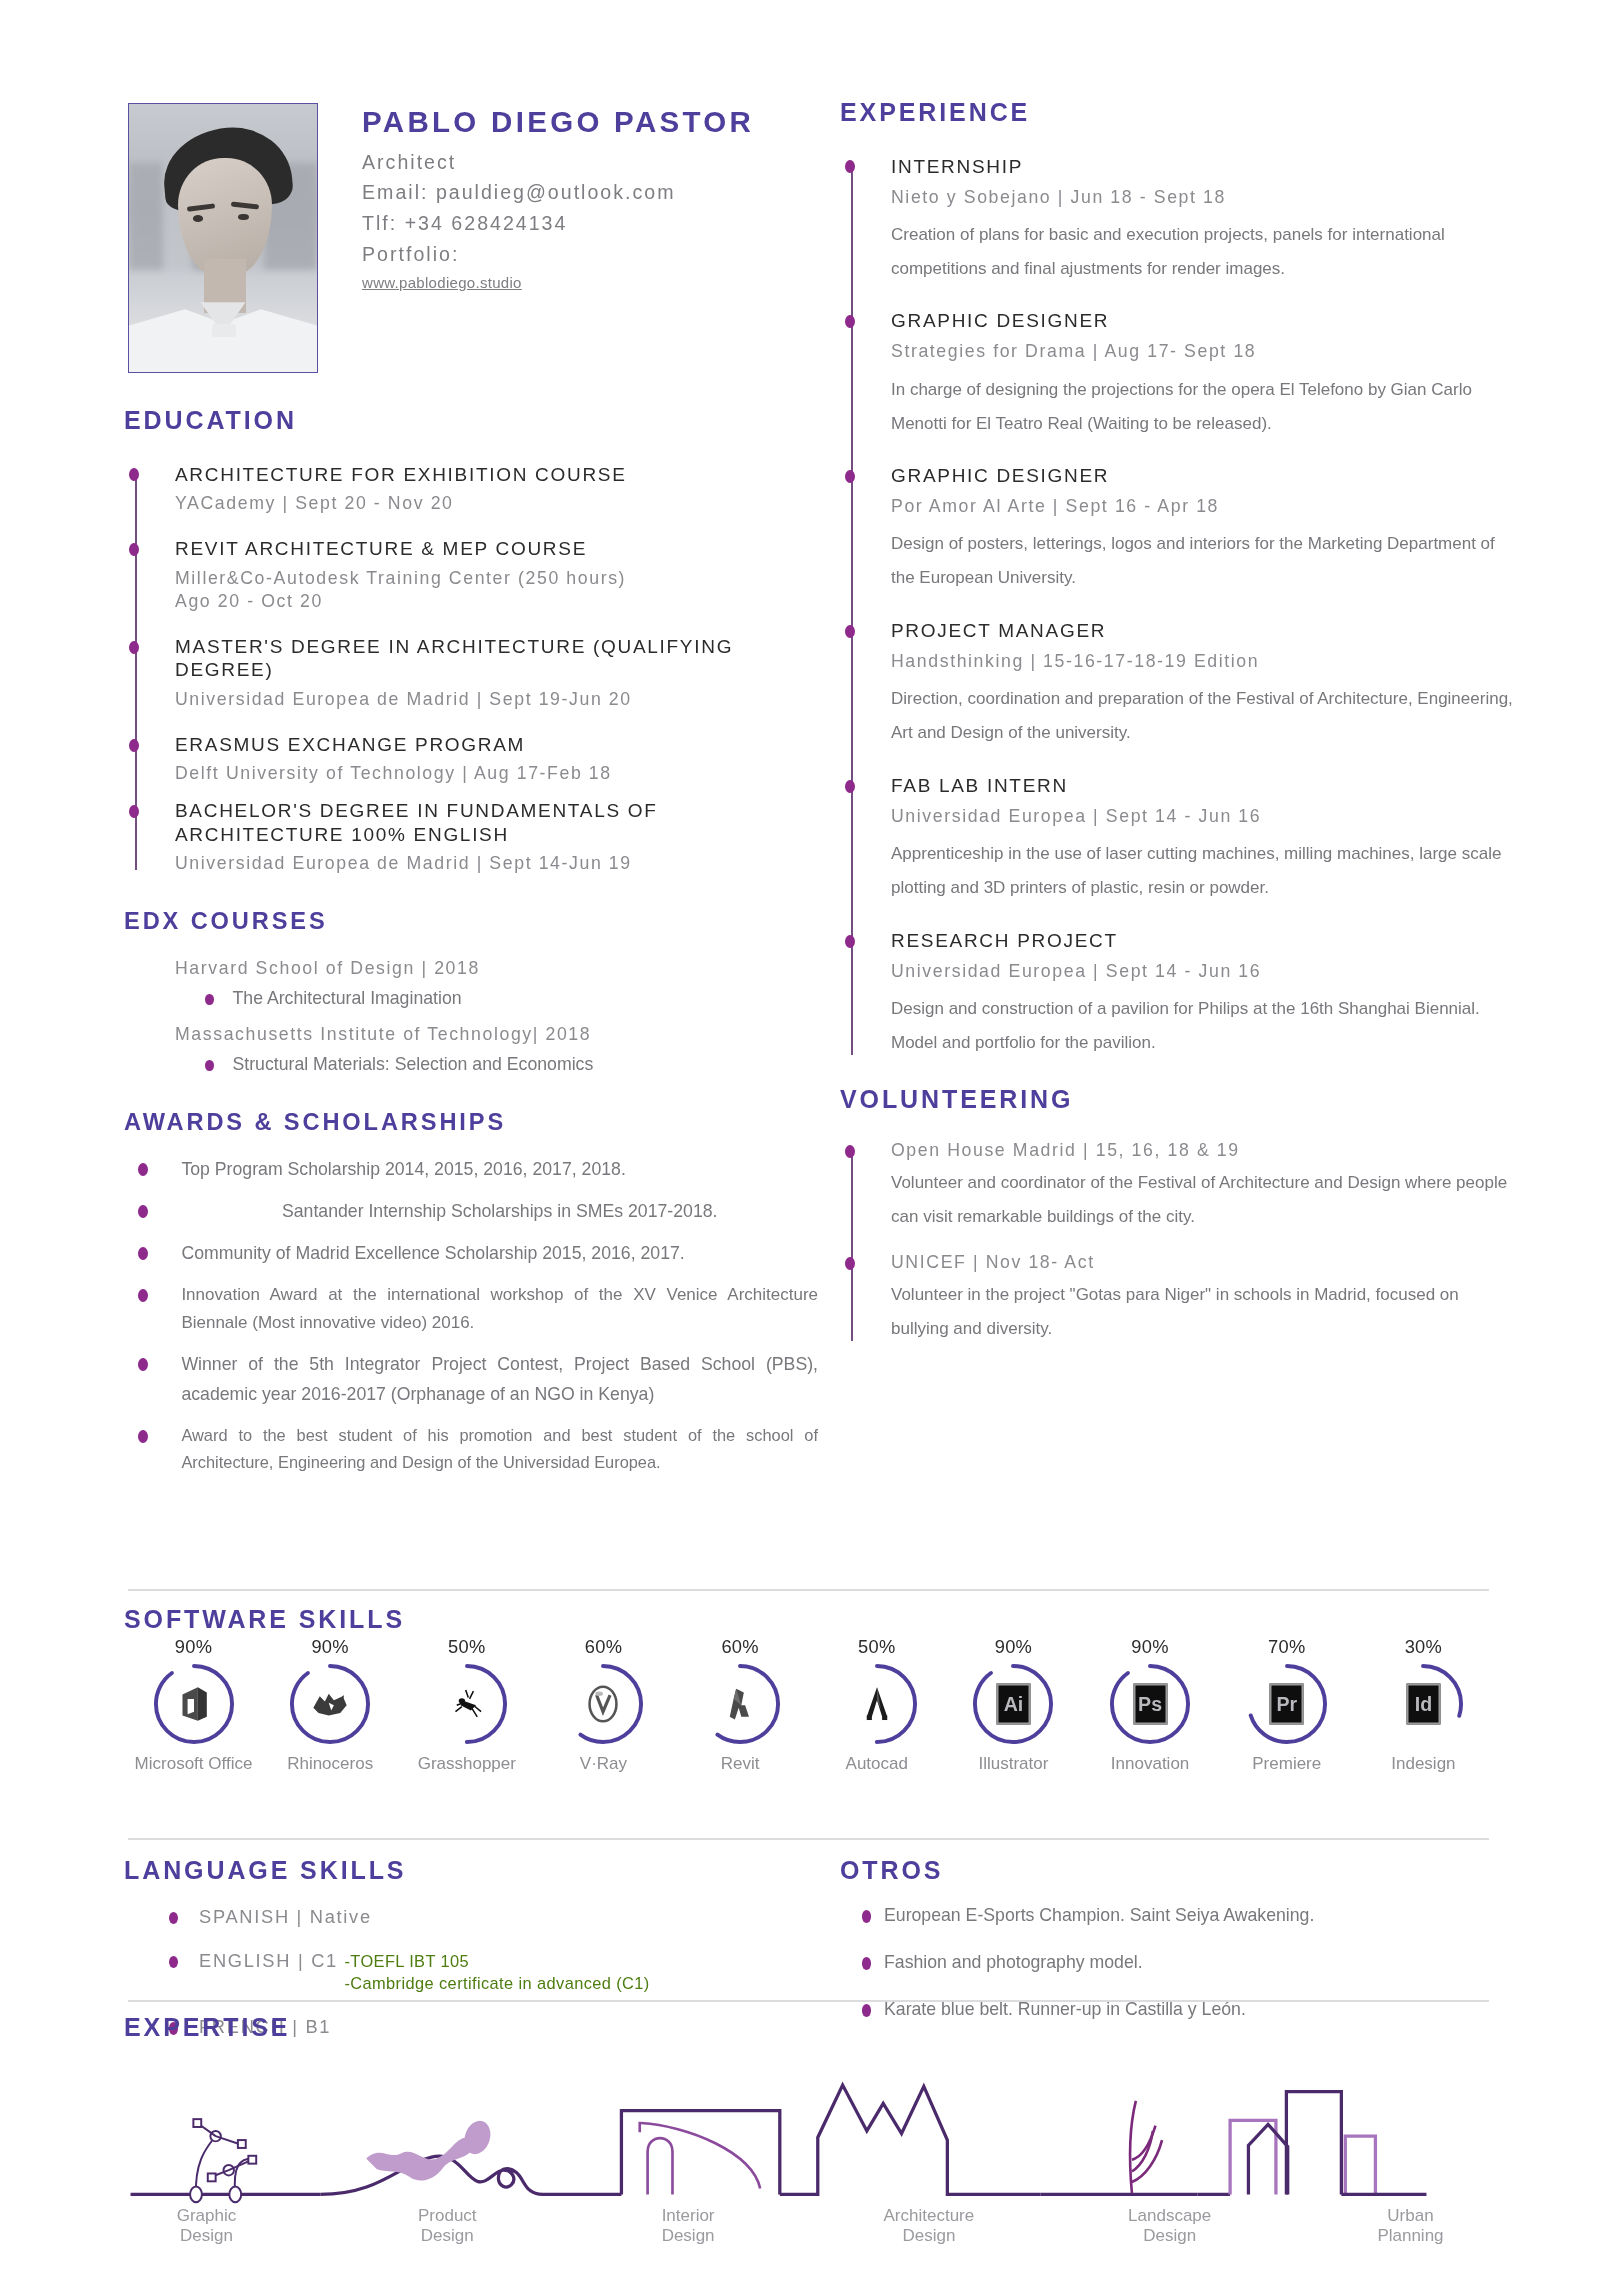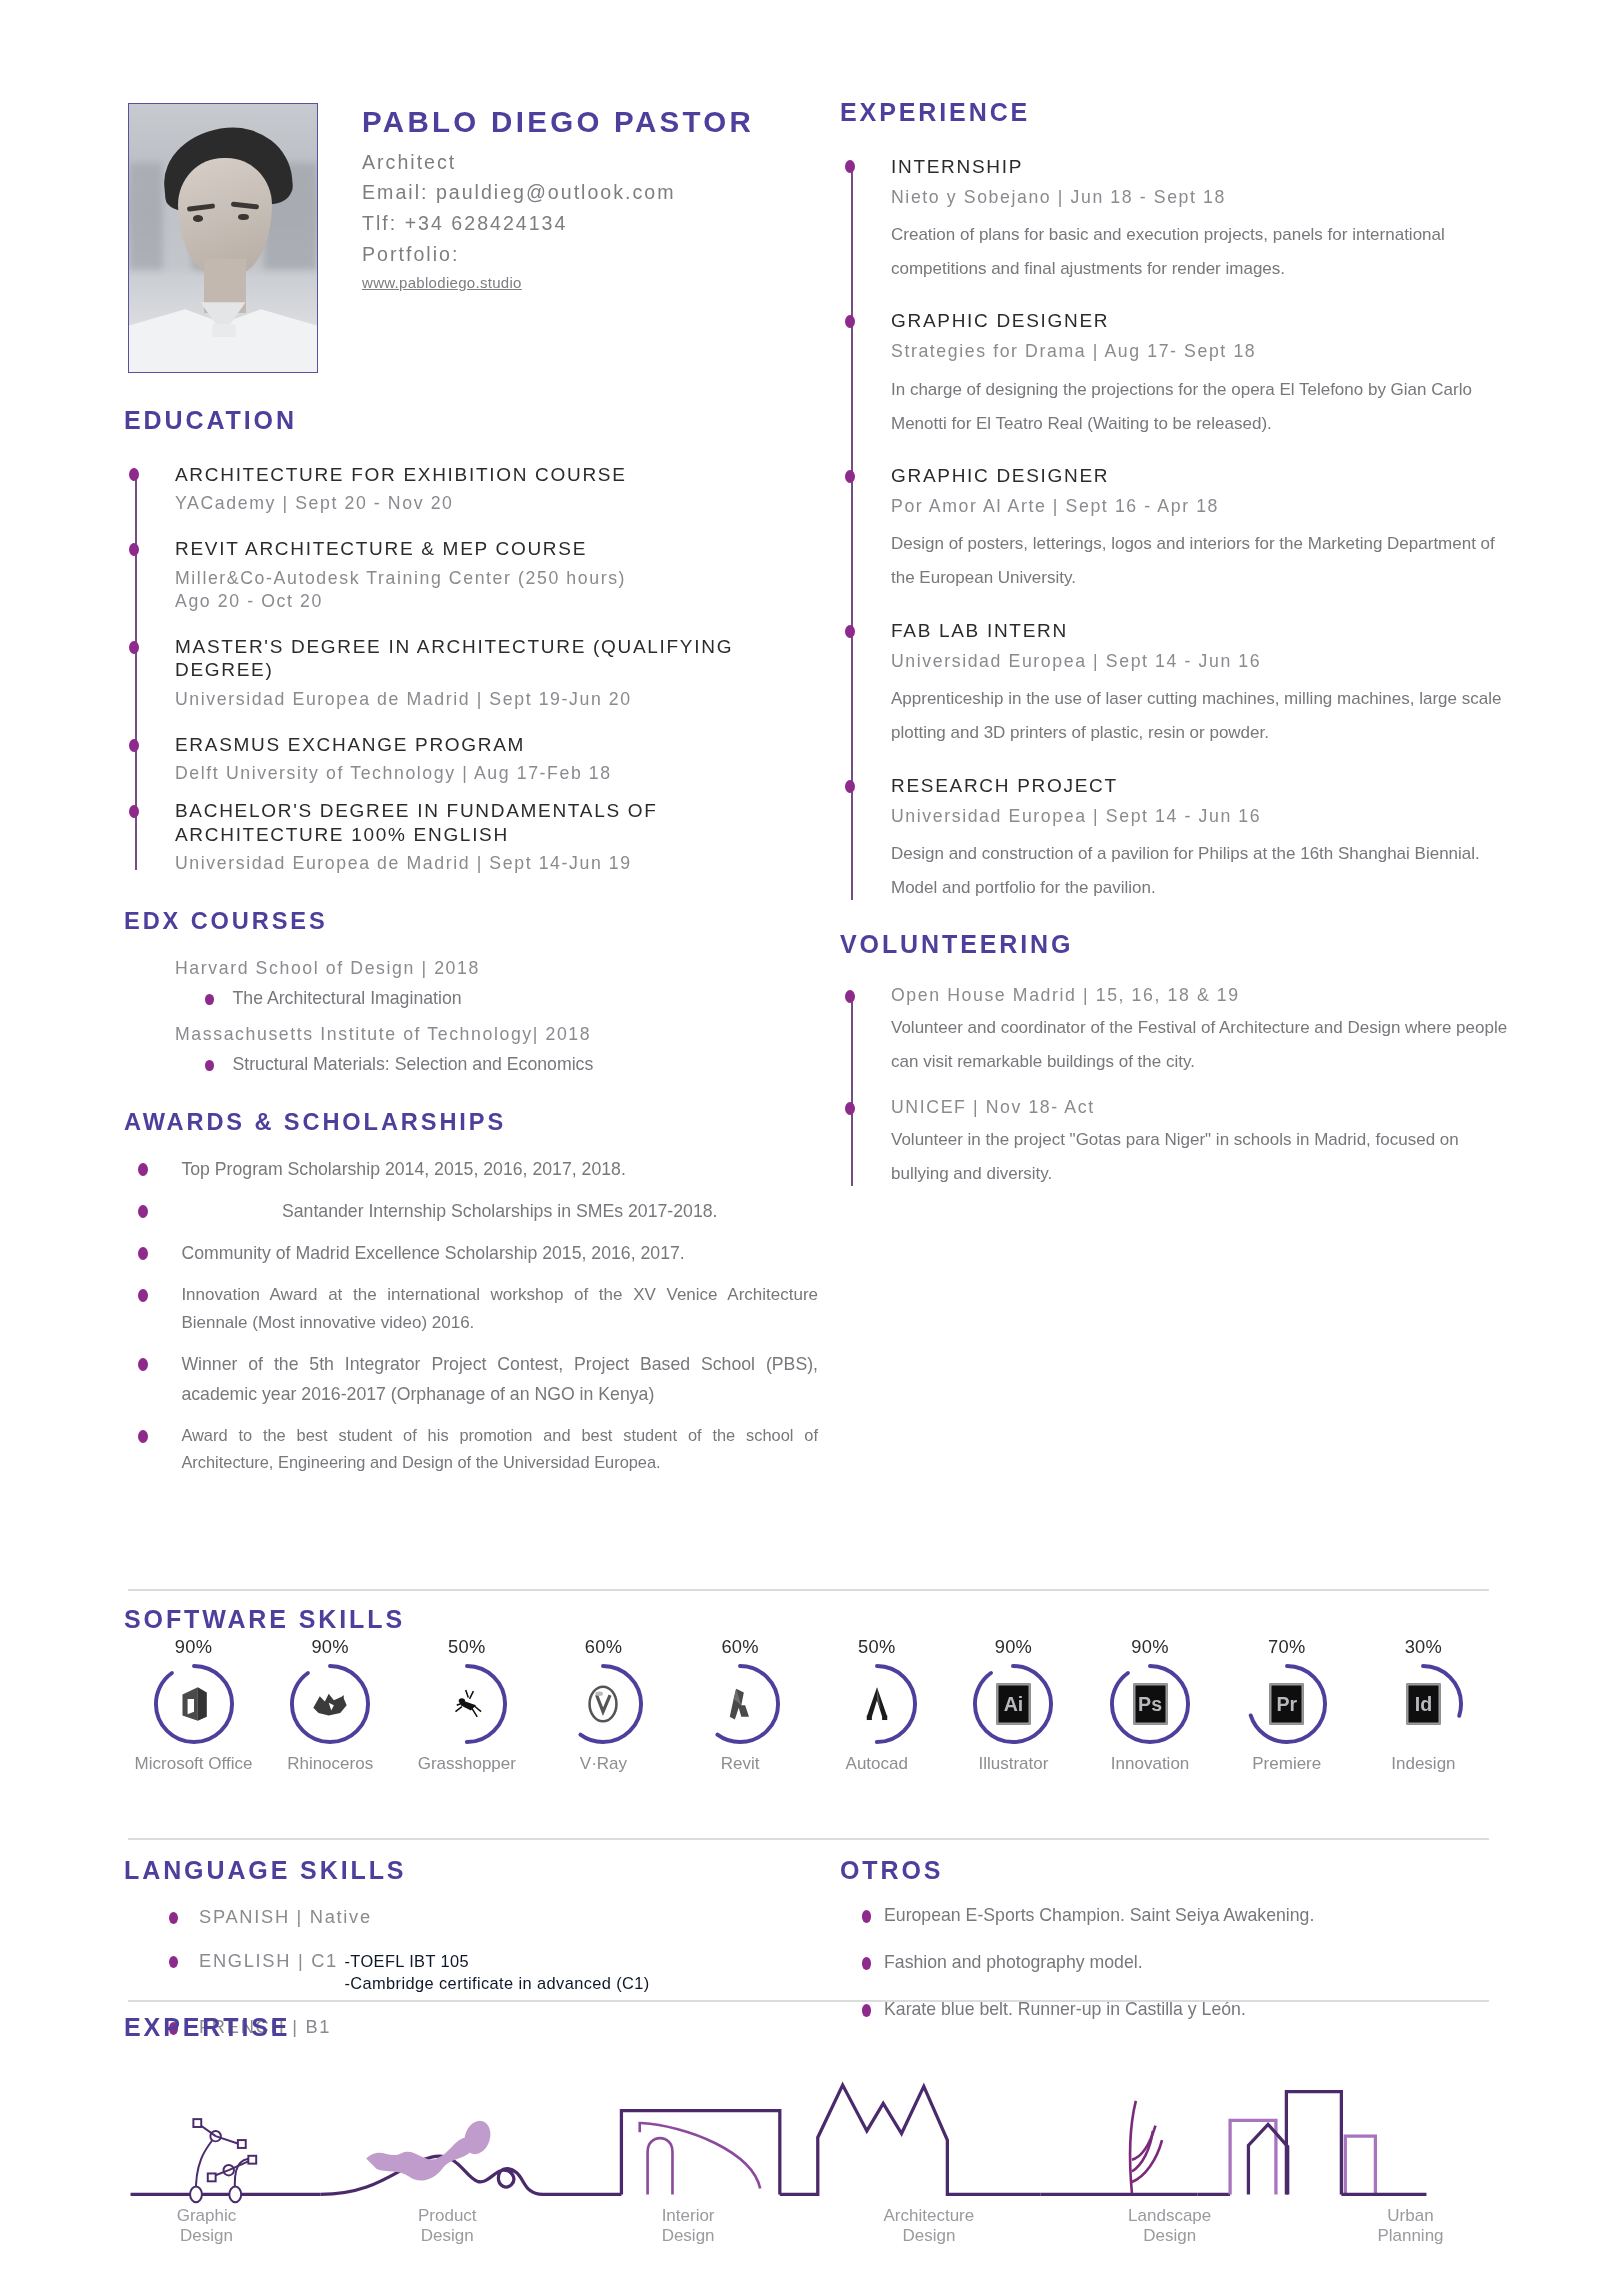--- a/index.html
+++ b/index.html
@@ -182,21 +182,21 @@
   .lang-list li { position:relative; padding-left:30px; margin-bottom:22px; }
   .lang-list li .b {
     position:absolute; left:0; top:5.9px; width:9.2px; height:12.4px;
     border-radius:50%; background:#8e2a8b;
   }
   .lang-name {
     font-size:18.3px; color:#8a8a8f; letter-spacing:1.7px; font-weight:300;
   }
   .lang-notes {
     display:inline-block; vertical-align:top; margin-left:6.5px;
-    font-size:16.4px; color:#0f172a; font-weight:300; line-height:1.35;
+    font-size:16.4px; color:#4d7c0f; font-weight:300; line-height:1.35;
     letter-spacing:0.4px;
   }
   .otros-list { list-style:none; margin-top:19.6px; margin-left:22px; }
   .otros-list li { position:relative; padding-left:22px; margin-bottom:26px;
     font-size:17.7px; color:#77777c; font-weight:300; }
   .otros-list li .b {
     position:absolute; left:0; top:5.9px; width:9.2px; height:12.4px;
     border-radius:50%; background:#8e2a8b;
   }
 
@@ -306,20 +306,26 @@
           <span class="dot"></span>
           <div class="item-title">GRAPHIC DESIGNER</div>
           <div class="item-sub" style="margin-top:7.9px">Strategies for Drama  | Aug 17- Sept 18</div>
           <div class="item-body" style="margin-top:9.2px">In charge of designing the projections for the opera El Telefono by Gian Carlo Menotti for El Teatro Real (Waiting to be released).</div>
         </div>
         <div class="tl-item" style="margin-bottom: 23.6px;">
           <span class="dot"></span>
           <div class="item-title">GRAPHIC DESIGNER</div>
           <div class="item-sub" style="margin-top:7.9px">Por Amor Al Arte | Sept 16 - Apr 18</div>
           <div class="item-body" style="margin-top:9.2px">Design of posters, letterings, logos and interiors for the Marketing Department of the European University.</div>
+        </div>
+        <div class="tl-item" style="margin-bottom: 23.6px;">
+          <span class="dot"></span>
+          <div class="item-title">PROJECT MANAGER</div>
+          <div class="item-sub" style="margin-top:7.9px">Handsthinking | 15-16-17-18-19 Edition</div>
+          <div class="item-body" style="margin-top:9.2px">Direction, coordination and preparation of the Festival of Architecture, Engineering, Art and Design of the university.</div>
         </div>
         <div class="tl-item" style="margin-bottom: 23.6px;">
           <span class="dot"></span>
           <div class="item-title">FAB LAB INTERN</div>
           <div class="item-sub" style="margin-top:7.9px">Universidad Europea  | Sept 14 - Jun 16</div>
           <div class="item-body" style="margin-top:9.2px">Apprenticeship in the use of laser cutting machines, milling machines, large scale plotting and 3D printers of plastic, resin or powder.</div>
         </div>
         <div class="tl-item" style="margin-bottom: 23.6px;">
           <span class="dot"></span>
           <div class="item-title">RESEARCH PROJECT</div>

